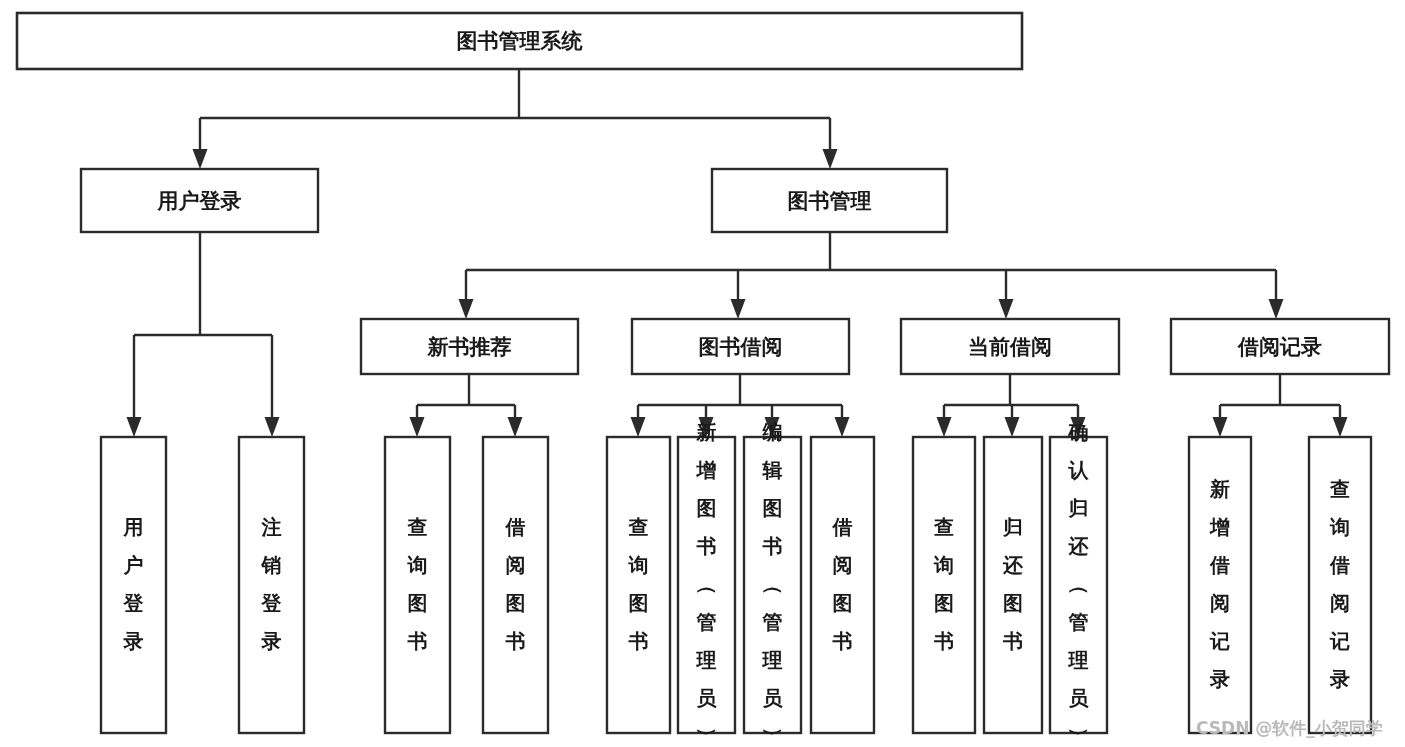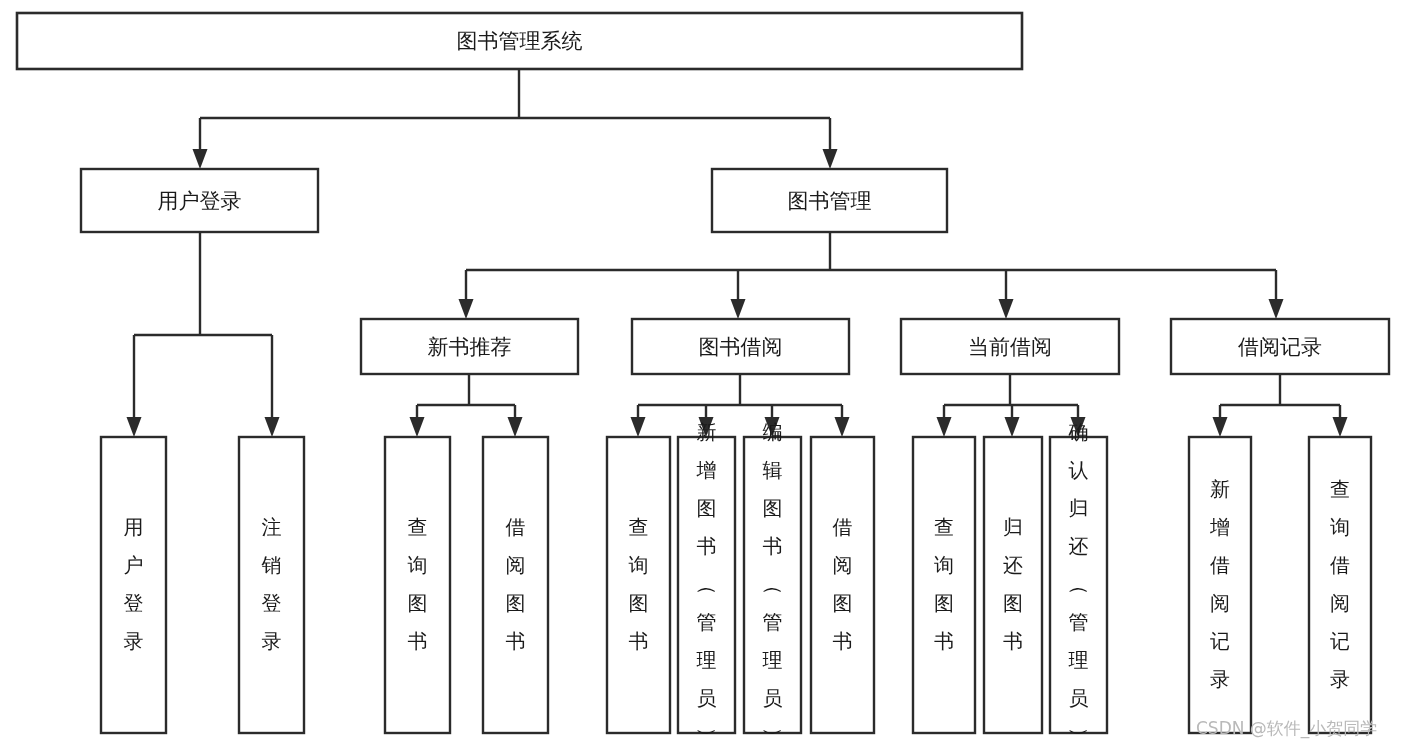--- a/index.html
+++ b/index.html
@@ -14,20 +14,21 @@
     position: relative;
     overflow: hidden;
     font-family: "DejaVu Sans", "Liberation Sans", sans-serif;
   }
   #diagram-root {
     position: absolute;
     left: 0;
     top: 0;
     width: 1405px;
     height: 747px;
+    font-weight: bold;
   }
   svg.diagram-canvas {
     display: block;
     width: 1405px;
     height: 747px;
   }
   .node-box {
     fill: #ffffff;
     stroke: #2b2b2b;
     stroke-width: 2.4;

